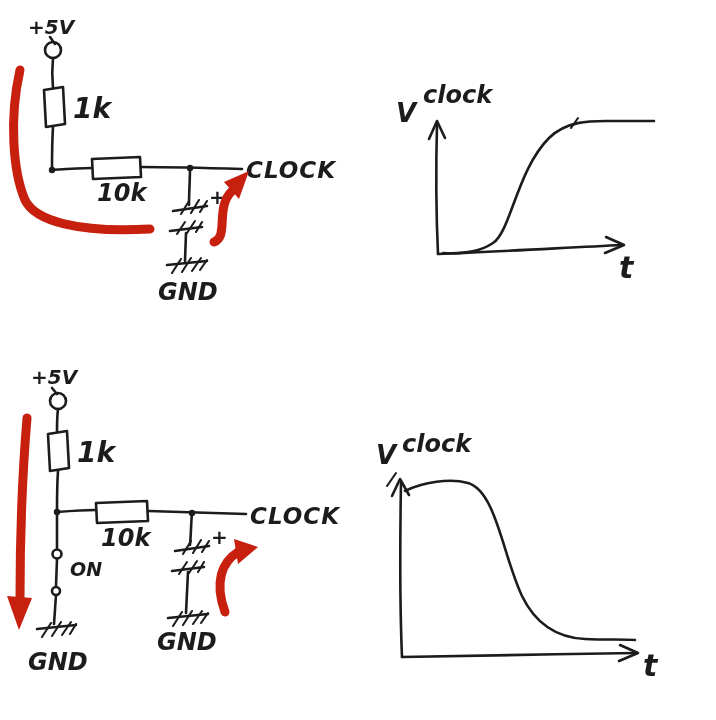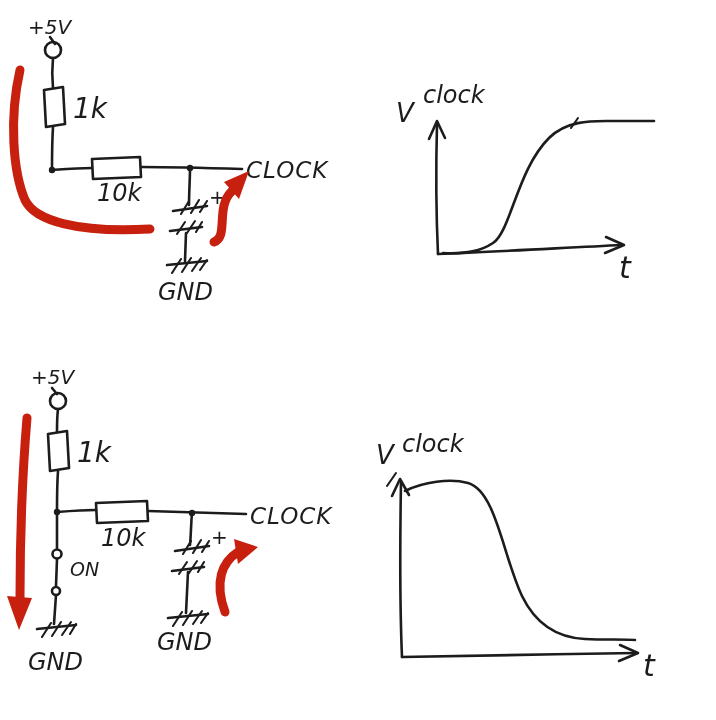--- a/index.html
+++ b/index.html
@@ -1,16 +1,16 @@
 <!DOCTYPE html>
 <html style="--ink: #1c1c1c; --annotation: #c8200f; --background: #ffffff;"><head>
 <meta charset="utf-8">
 <style>
   html,body{margin:0;padding:0;background:#fff;}
-  .page{position:relative;width:712px;height:720px;background:var(--background,#fff);overflow:hidden;}
+  .page{position:relative;width:712px;height:720px;background:var(--background,#fff);overflow:hidden;font-weight:bold;}
   .ink{fill:none;stroke:var(--ink,#1c1c1c);stroke-width:2.6;stroke-linecap:round;stroke-linejoin:round;}
   .ink-t{fill:none;stroke:var(--ink,#1c1c1c);stroke-width:2.1;stroke-linecap:round;stroke-linejoin:round;}
   .dot{fill:var(--ink,#1c1c1c);stroke:none;}
   .red{fill:none;stroke:var(--annotation,#c8200f);stroke-width:9;stroke-linecap:round;stroke-linejoin:round;}
   .red-f{fill:var(--annotation,#c8200f);stroke:none;}
   .hw{font-family:"DejaVu Sans",sans-serif;font-style:italic;fill:var(--ink,#1c1c1c);}
   .s19{font-size:19px}.s20{font-size:20px}.s23{font-size:23px;letter-spacing:1px}
   .s24{font-size:24px}.s26{font-size:26px}.s28{font-size:28px}.s30{font-size:30px}
 </style>
 </head>

